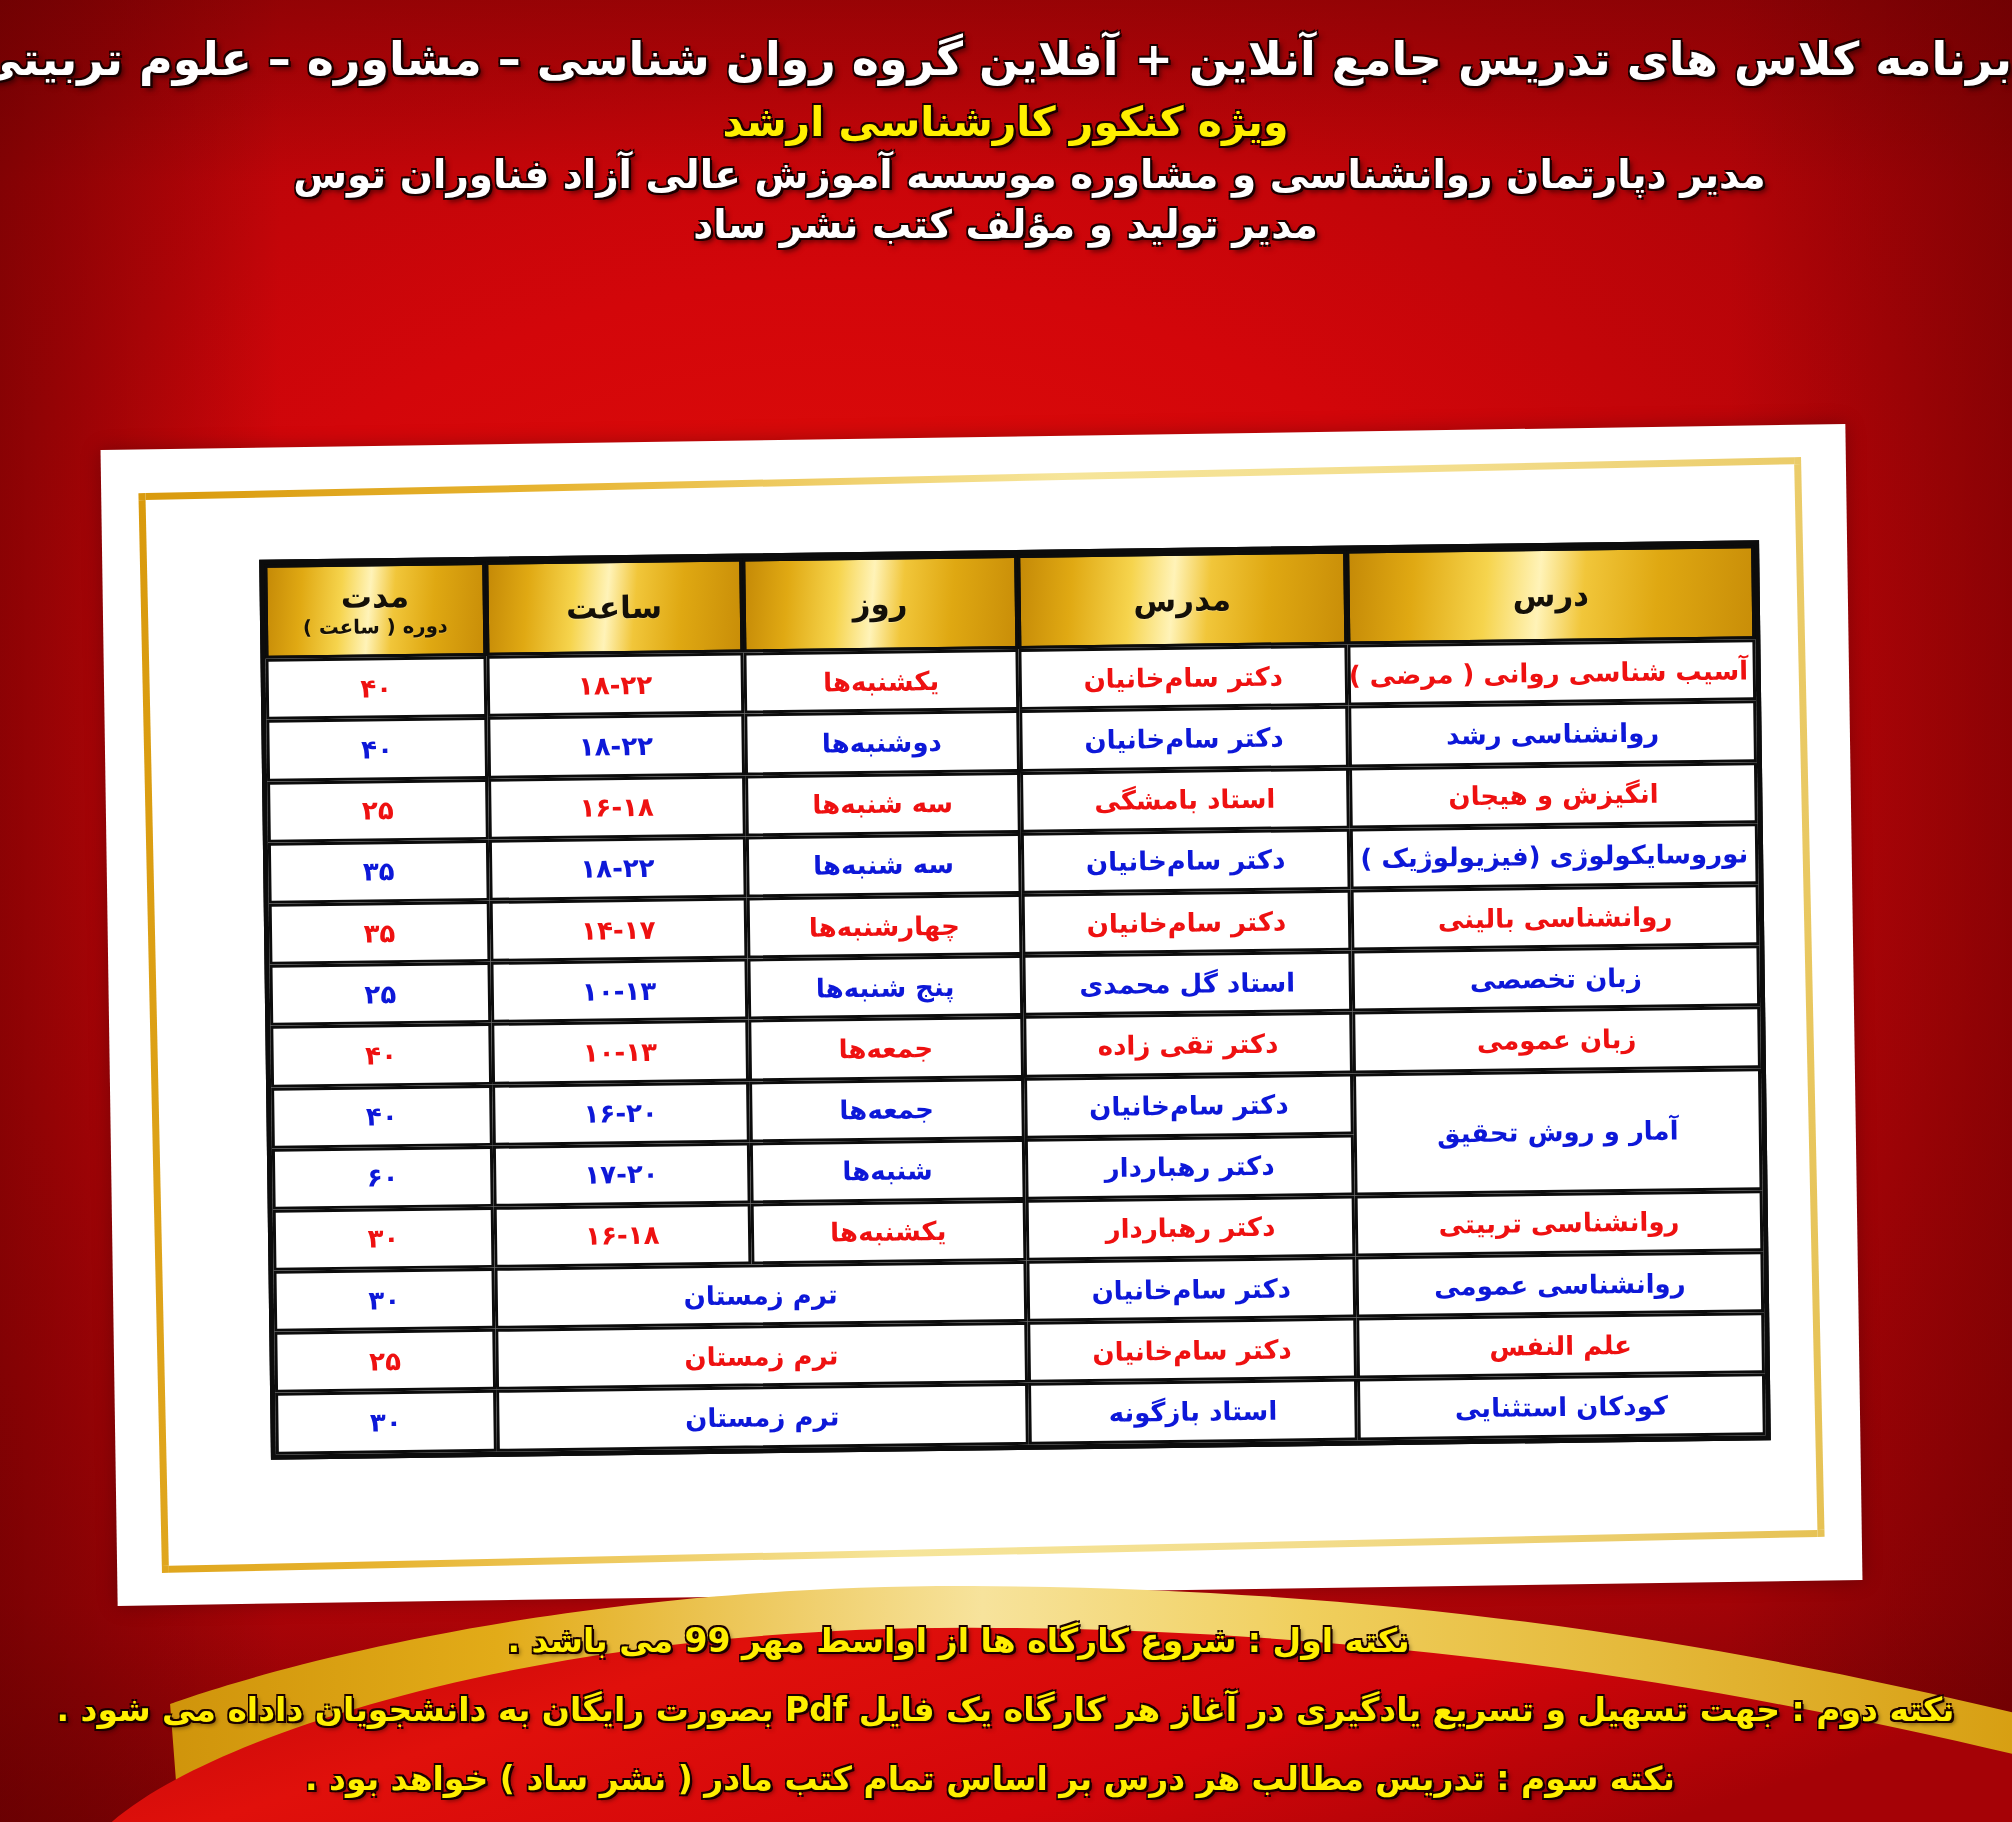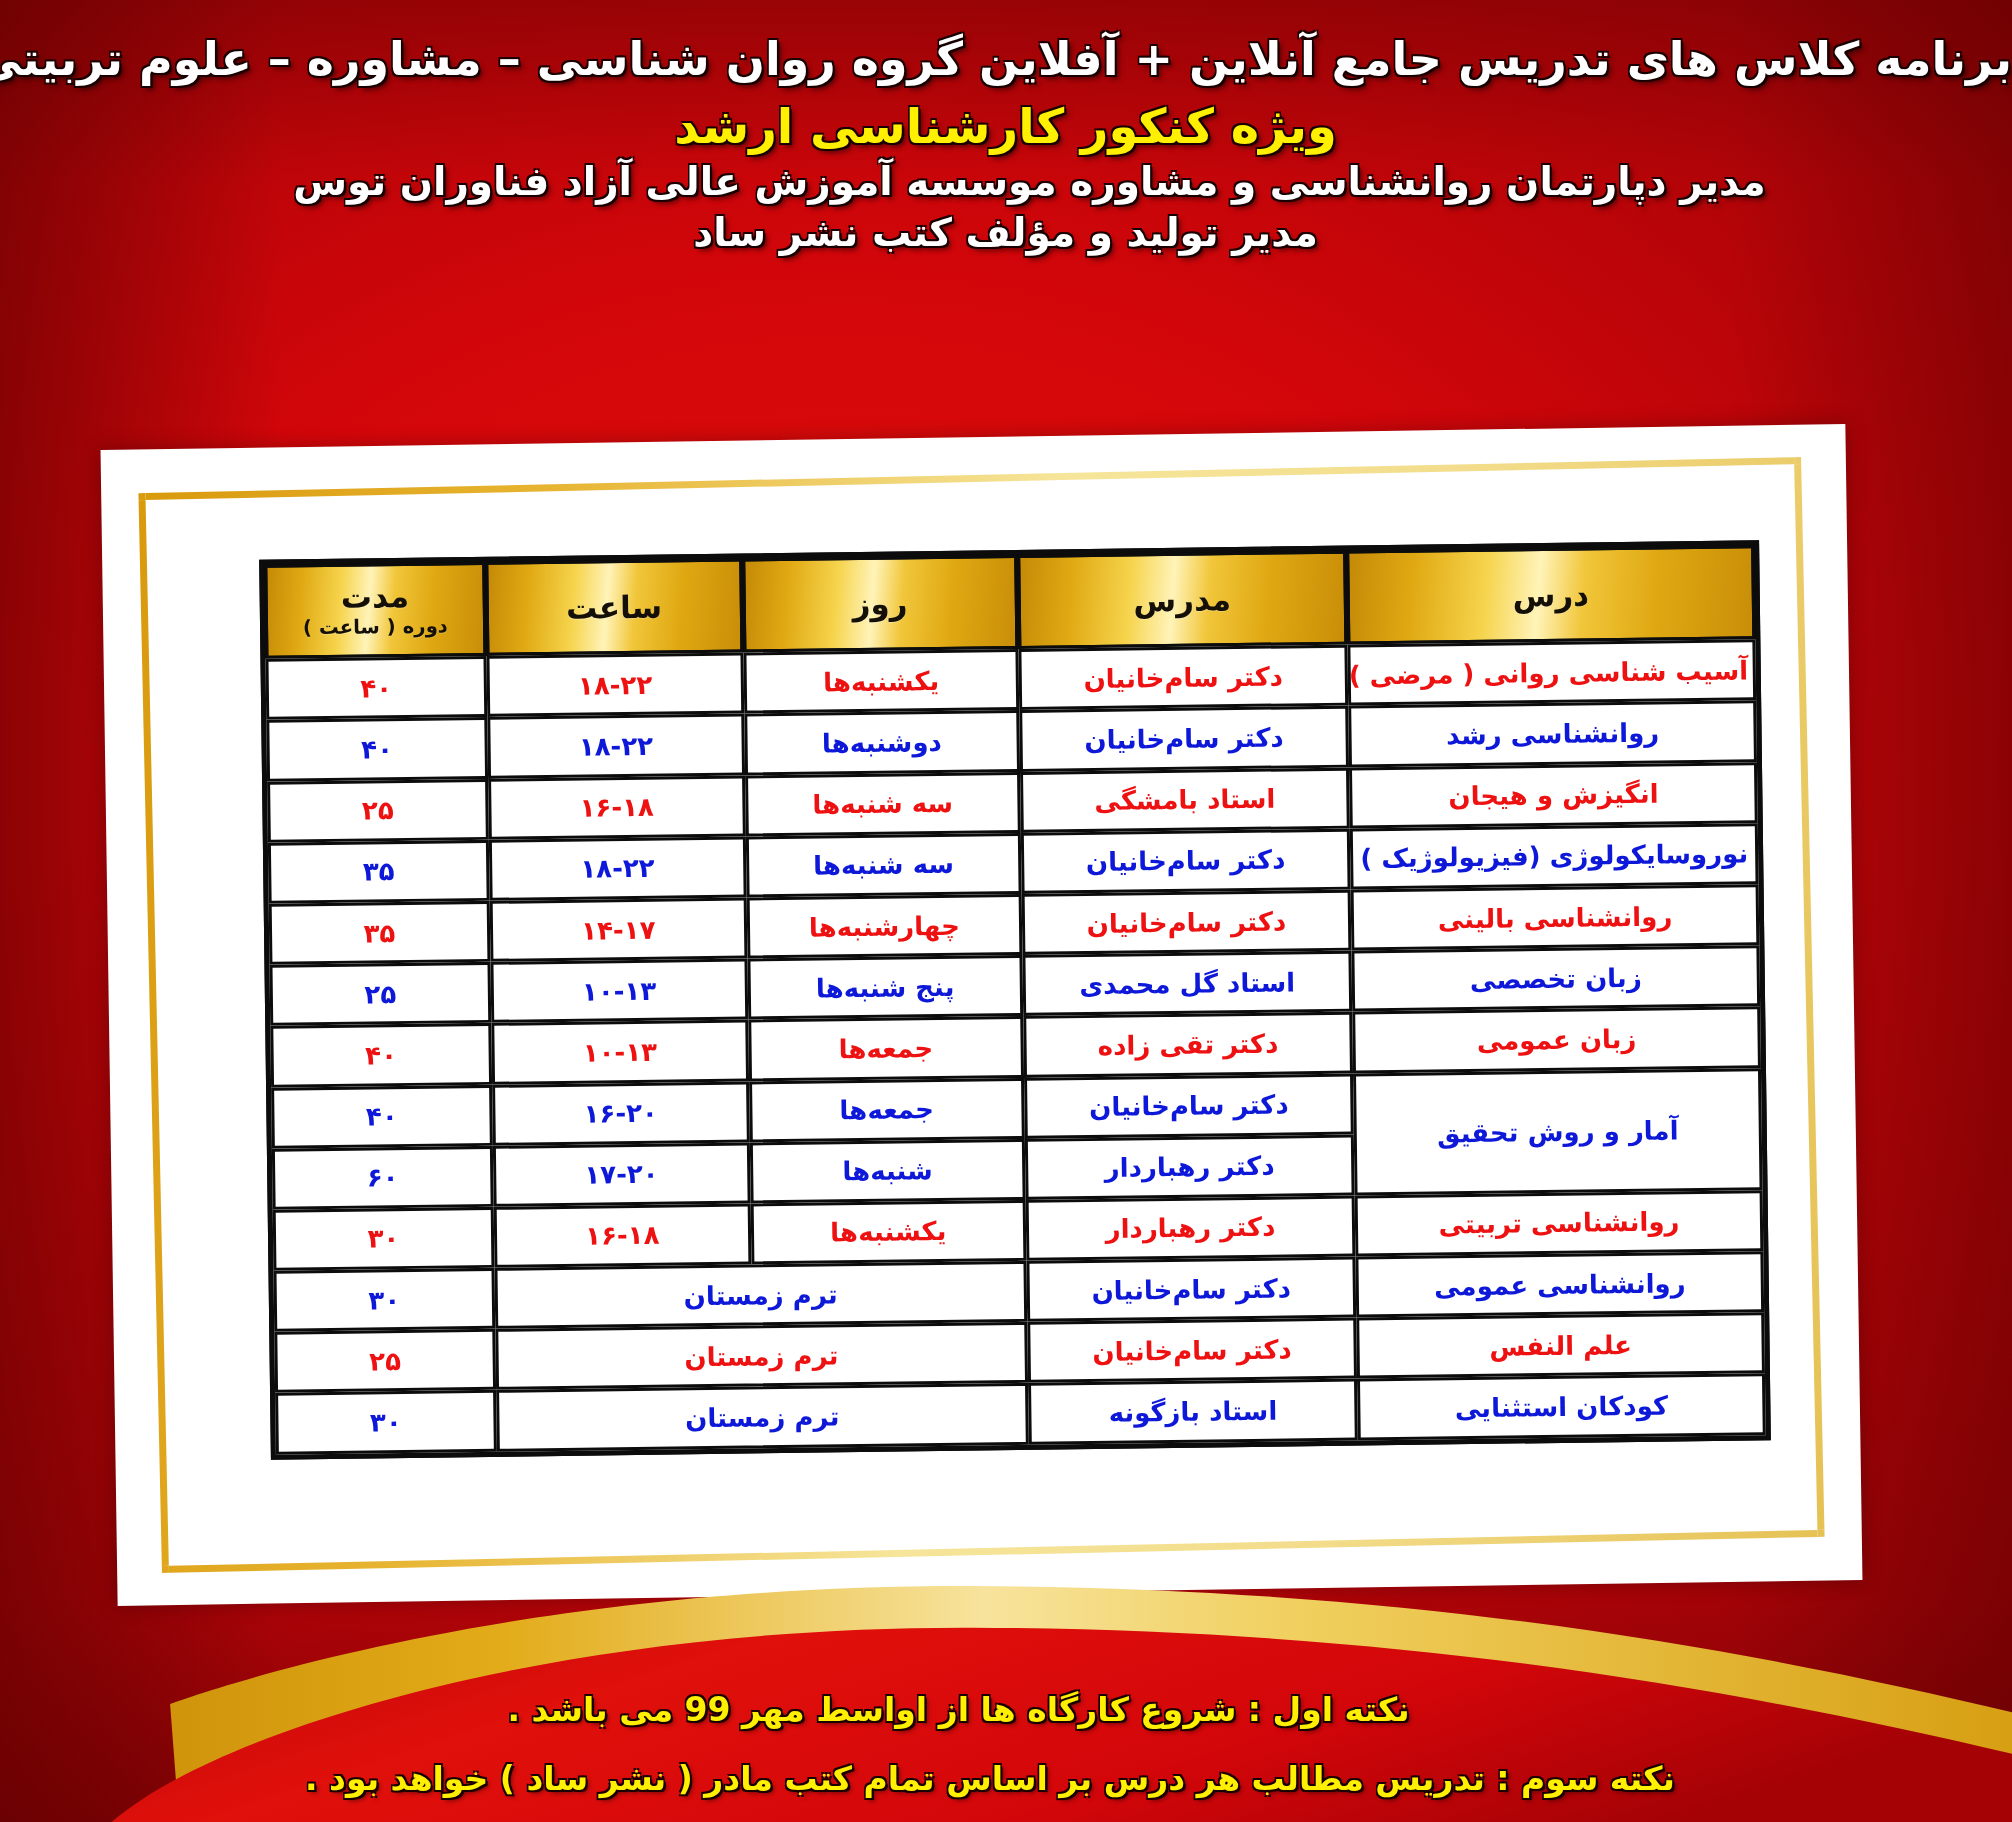--- a/index.html
+++ b/index.html
@@ -48,21 +48,21 @@
       2.4px 2.4px 0 #1a0000, -1.6px -1.6px 0 #1a0000, 1.6px -1.6px 0 #1a0000, -1.6px 1.6px 0 #1a0000,
       3.9px 3.9px 5.5px rgba(0,0,0,0.5);
   }
   .hl-yellow {
     color: #ffef00;
     text-shadow:
       2.4px 2.4px 0 #1a0000, -1.6px -1.6px 0 #1a0000, 1.6px -1.6px 0 #1a0000, -1.6px 1.6px 0 #1a0000,
       3.9px 3.9px 5.5px rgba(0,0,0,0.5);
   }
   #h1 { font-size: 46px; }
-  #h2 { font-size: 48px; margin-top: 19px; }
+  #h2 { font-size: 41px; margin-top: 19px; }
   #h3 { font-size: 39px; margin-top: 12.6px; }
   #h4 { font-size: 39px; margin-top: 11px; padding-left: 48px; }
   #h5 { font-size: 39px; margin-top: 11px; }
 
   
   #card-wrap {
     position: absolute;
     top: 437px;
     left: 110px;
     width: 1745px;
@@ -316,18 +316,19 @@
 
   <div id="header">
     <div class="hline hl-white" id="h1">برنامه کلاس های تدریس جامع آنلاین + آفلاین گروه روان شناسی – مشاوره – علوم تربیتی</div>
     <div class="hline hl-yellow" id="h2">ویژه کنکور کارشناسی ارشد</div>
     <div class="hline hl-white" id="h4">مدیر دپارتمان روانشناسی و مشاوره موسسه آموزش عالی آزاد فناوران توس</div>
     <div class="hline hl-white" id="h5">مدیر تولید و مؤلف کتب نشر ساد</div>
   </div>
 
   <div id="notes">
     <p class="note" id="note1">نکته اول : شروع کارگاه ها از اواسط مهر 99 می باشد .</p>
+    <p class="note" id="note2">نکته دوم : جهت تسهیل و تسریع یادگیری در آغاز هر کارگاه یک فایل Pdf بصورت رایگان به دانشجویان داداه می شود .</p>
     <p class="note" id="note3">نکته سوم : تدریس مطالب هر درس بر اساس تمام کتب مادر ( نشر ساد ) خواهد بود .</p>
   </div>
 
   <div id="vignette"></div>
 </div>
 
 
 </body></html>

